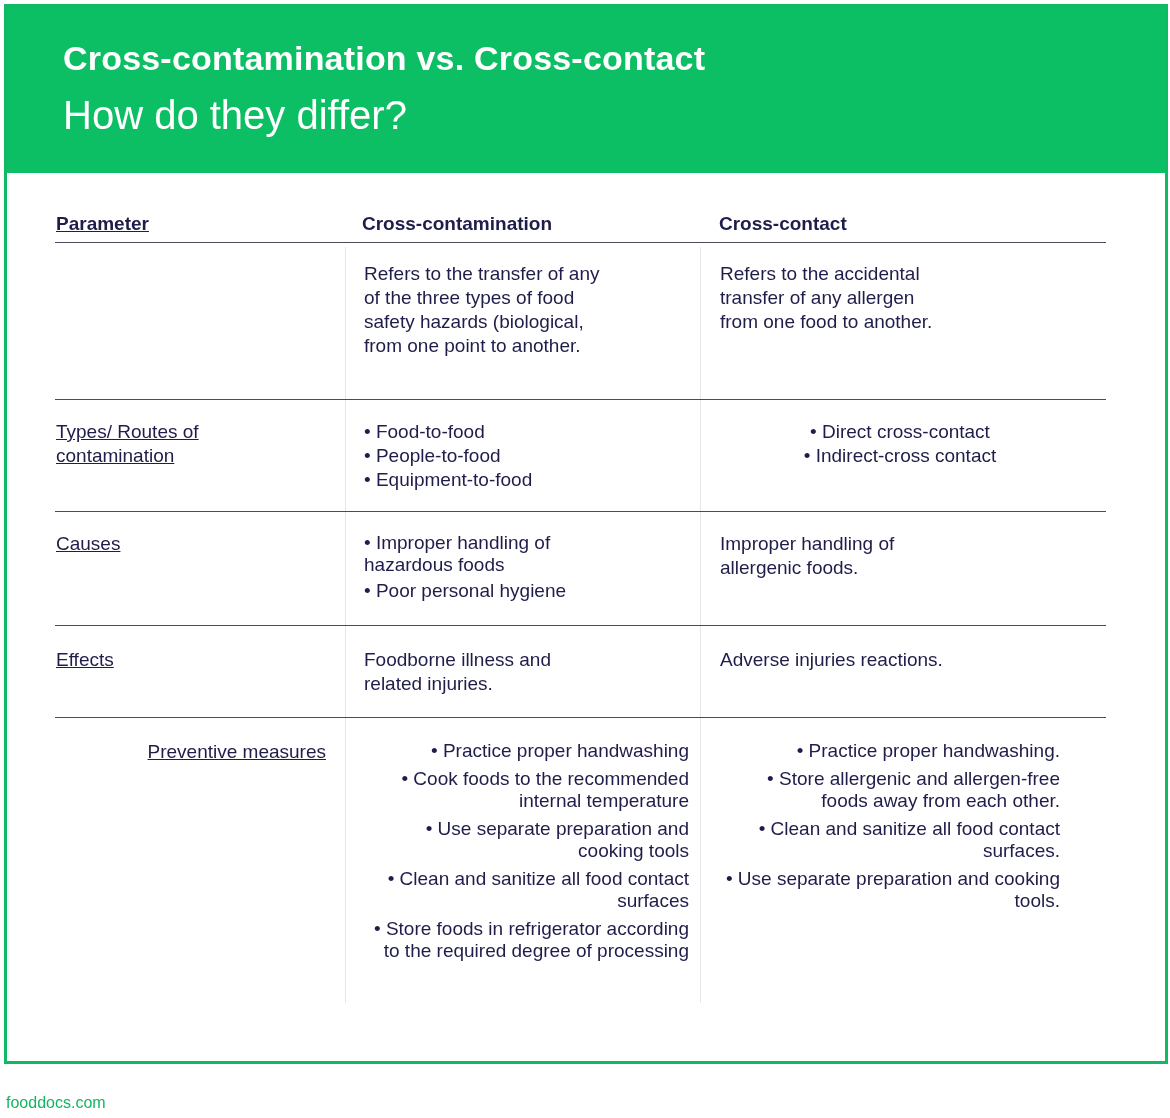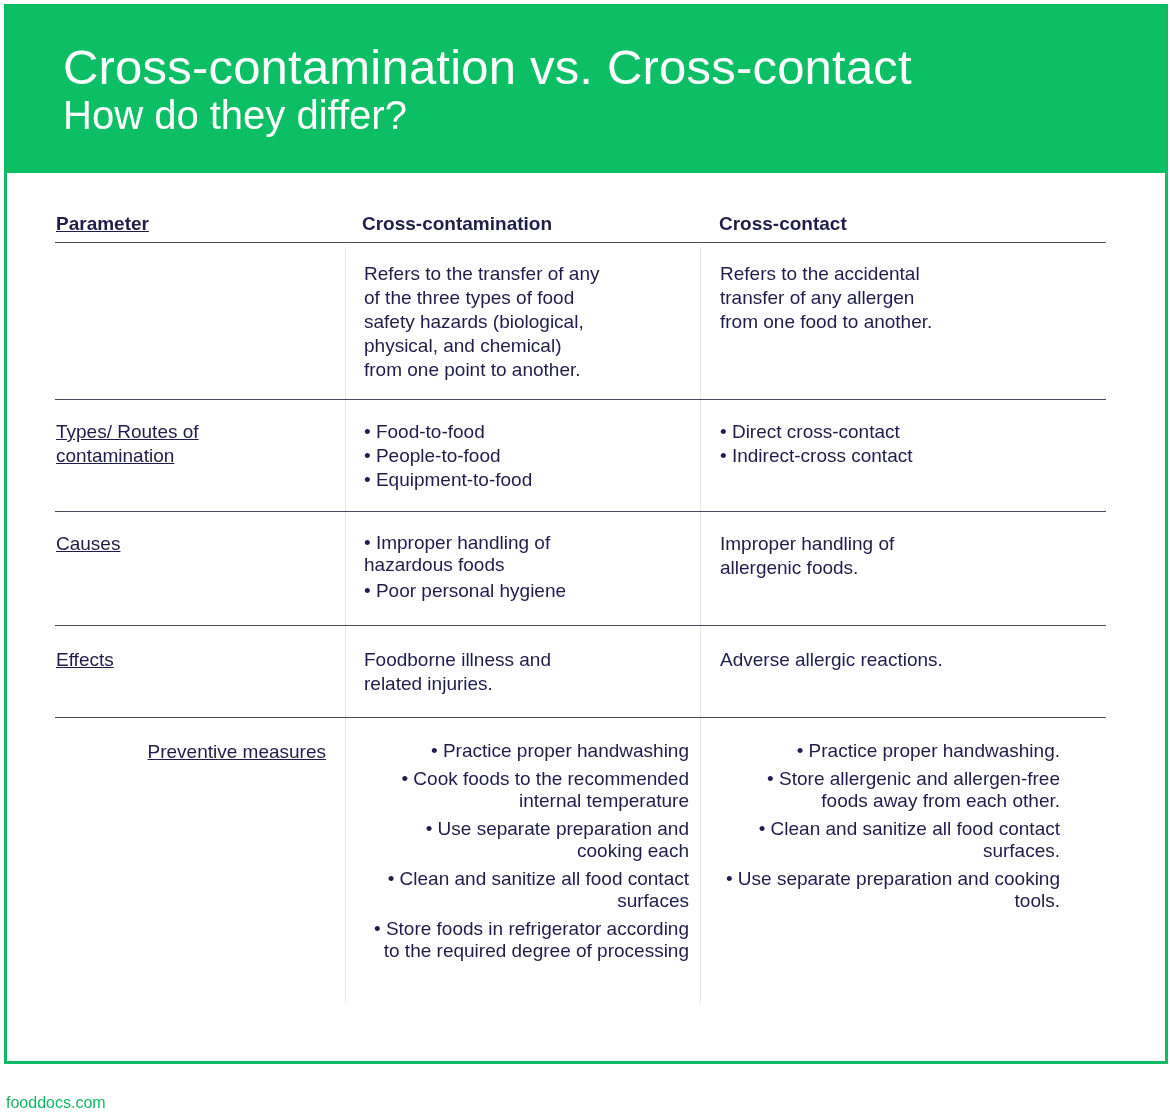--- a/index.html
+++ b/index.html
@@ -1,19 +1,19 @@
 <!DOCTYPE html>
 <html><head>
 <meta charset="utf-8">
 <style>
   html, body { margin: 0; padding: 0; background: #ffffff; }
   body { width: 1170px; height: 1118px; position: relative; font-family: "Liberation Sans", "DejaVu Sans", sans-serif; color: #1f1d4a; overflow: hidden; }
   .frame { position: absolute; left: 4px; top: 4px; width: 1158px; height: 1054px; border: 3px solid #10b964; box-sizing: content-box; background: #fff; }
   .header { position: absolute; left: 0; top: 0; width: 1158px; height: 166px; background: #0dbf64; }
-  .title { position: absolute; left: 56px; top: 32px; font-size: 49px; font-weight: normal; color: #ffffff; letter-spacing: 0.2px; white-space: nowrap; text-align: right; }
+  .title { position: absolute; left: 56px; top: 32px; font-size: 34px; font-weight: bold; color: #ffffff; letter-spacing: 0.2px; white-space: nowrap; text-align: right; }
   .subtitle { position: absolute; left: 56px; top: 86px; font-size: 40px; font-weight: normal; color: #ffffff; white-space: nowrap; }
 
   .table { position: absolute; left: 55px; top: 213px; width: 1051px; }
   .col-divider { position: absolute; width: 1px; background: #e6e6ea; }
   .thead { position: relative; height: 29px; border-bottom: 1.5px solid #4a4a5e; }
   .th { position: absolute; top: 0; font-size: 19px; font-weight: bold; color: #1f1d4a; white-space: nowrap; }
   .row { position: relative; border-bottom: 1.5px solid #4a4a5e; }
   .row:last-child { border-bottom: none; }
   .cell { position: absolute; font-size: 19px; line-height: 24px; color: #1f1d4a; }
   .cell .item { display: block; }
@@ -42,41 +42,40 @@
     <span class="th c0">Parameter</span>
     <span class="th c1" style="left:307px;">Cross-contamination</span>
     <span class="th c2" style="left:664px;">Cross-contact</span>
   </div>
 
   <div class="row" style="height:156px;">
     <div class="cell c1" style="top:19px;">
       <span class="item">Refers to the transfer of any</span>
       <span class="item">of the three types of food</span>
       <span class="item">safety hazards (biological,</span>
-      <span class="item">physical, and chemical)</span>
       <span class="item">from one point to another.</span>
     </div>
     <div class="cell c2" style="top:19px;">
       <span class="item">Refers to the accidental</span>
       <span class="item">transfer of any allergen</span>
       <span class="item">from one food to another.</span>
     </div>
   </div>
 
   <div class="row" style="height:111px;">
     <div class="cell c0" style="top:20px;">
       <span class="item">Types/ Routes of</span>
       <span class="item">contamination</span>
     </div>
     <div class="cell c1" style="top:20px;">
       <span class="item">• Food-to-food</span>
       <span class="item">• People-to-food</span>
       <span class="item">• Equipment-to-food</span>
     </div>
-    <div class="cell c2" style="top:20px;">
+    <div class="cell c2" style="top:20px;text-align:center;">
       <span class="item">• Direct cross-contact</span>
       <span class="item">• Indirect-cross contact</span>
     </div>
   </div>
 
   <div class="row" style="height:113px;">
     <div class="cell c0" style="top:20px;">
       <span class="item">Causes</span>
     </div>
     <div class="cell c1" style="top:20px; line-height:22px;">
@@ -92,32 +91,32 @@
 
   <div class="row" style="height:91px;">
     <div class="cell c0" style="top:22px;">
       <span class="item">Effects</span>
     </div>
     <div class="cell c1" style="top:22px;">
       <span class="item">Foodborne illness and</span>
       <span class="item">related injuries.</span>
     </div>
     <div class="cell c2" style="top:22px;">
-      <span class="item">Adverse allergic reactions.</span>
+      <span class="item">Adverse injuries reactions.</span>
     </div>
   </div>
 
   <div class="row" style="height:285px;text-align:right;">
     <div class="cell c0" style="top:22px;">
       <span class="item">Preventive measures</span>
     </div>
     <div class="cell c1 spaced" style="top:22px; line-height:22px; width:325px;">
       <span class="item">• Practice proper handwashing</span>
       <span class="item">• Cook foods to the recommended internal temperature</span>
-      <span class="item">• Use separate preparation and cooking each</span>
+      <span class="item">• Use separate preparation and cooking tools</span>
       <span class="item">• Clean and sanitize all food contact surfaces</span>
       <span class="item">• Store foods in refrigerator according to the required degree of processing</span>
     </div>
     <div class="cell c2 spaced" style="top:22px; line-height:22px; width:340px;">
       <span class="item">• Practice proper handwashing.</span>
       <span class="item">• Store allergenic and allergen-free foods away from each other.</span>
       <span class="item">• Clean and sanitize all food contact surfaces.</span>
       <span class="item">• Use separate preparation and cooking tools.</span>
     </div>
   </div>

